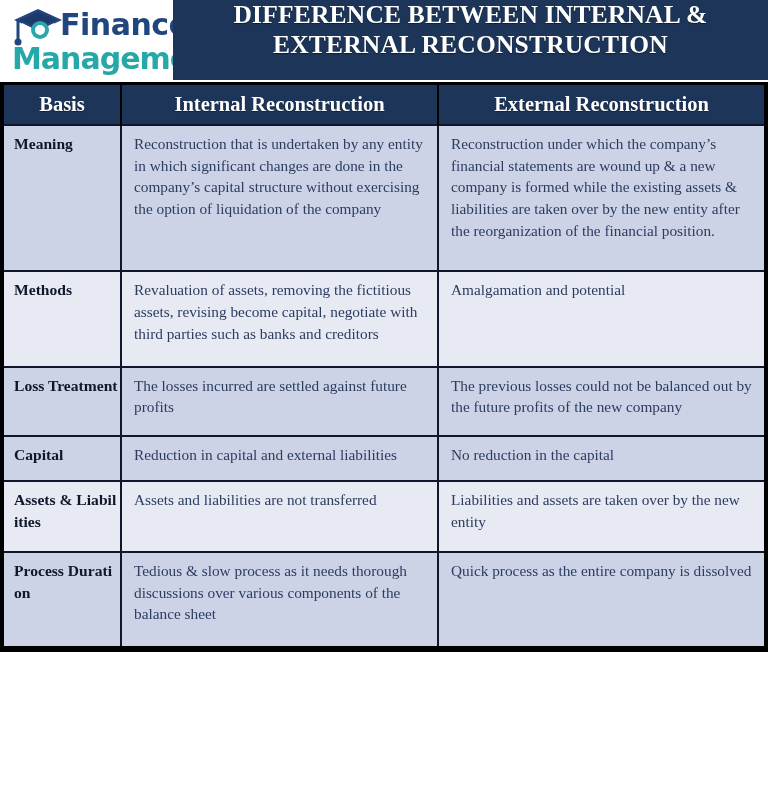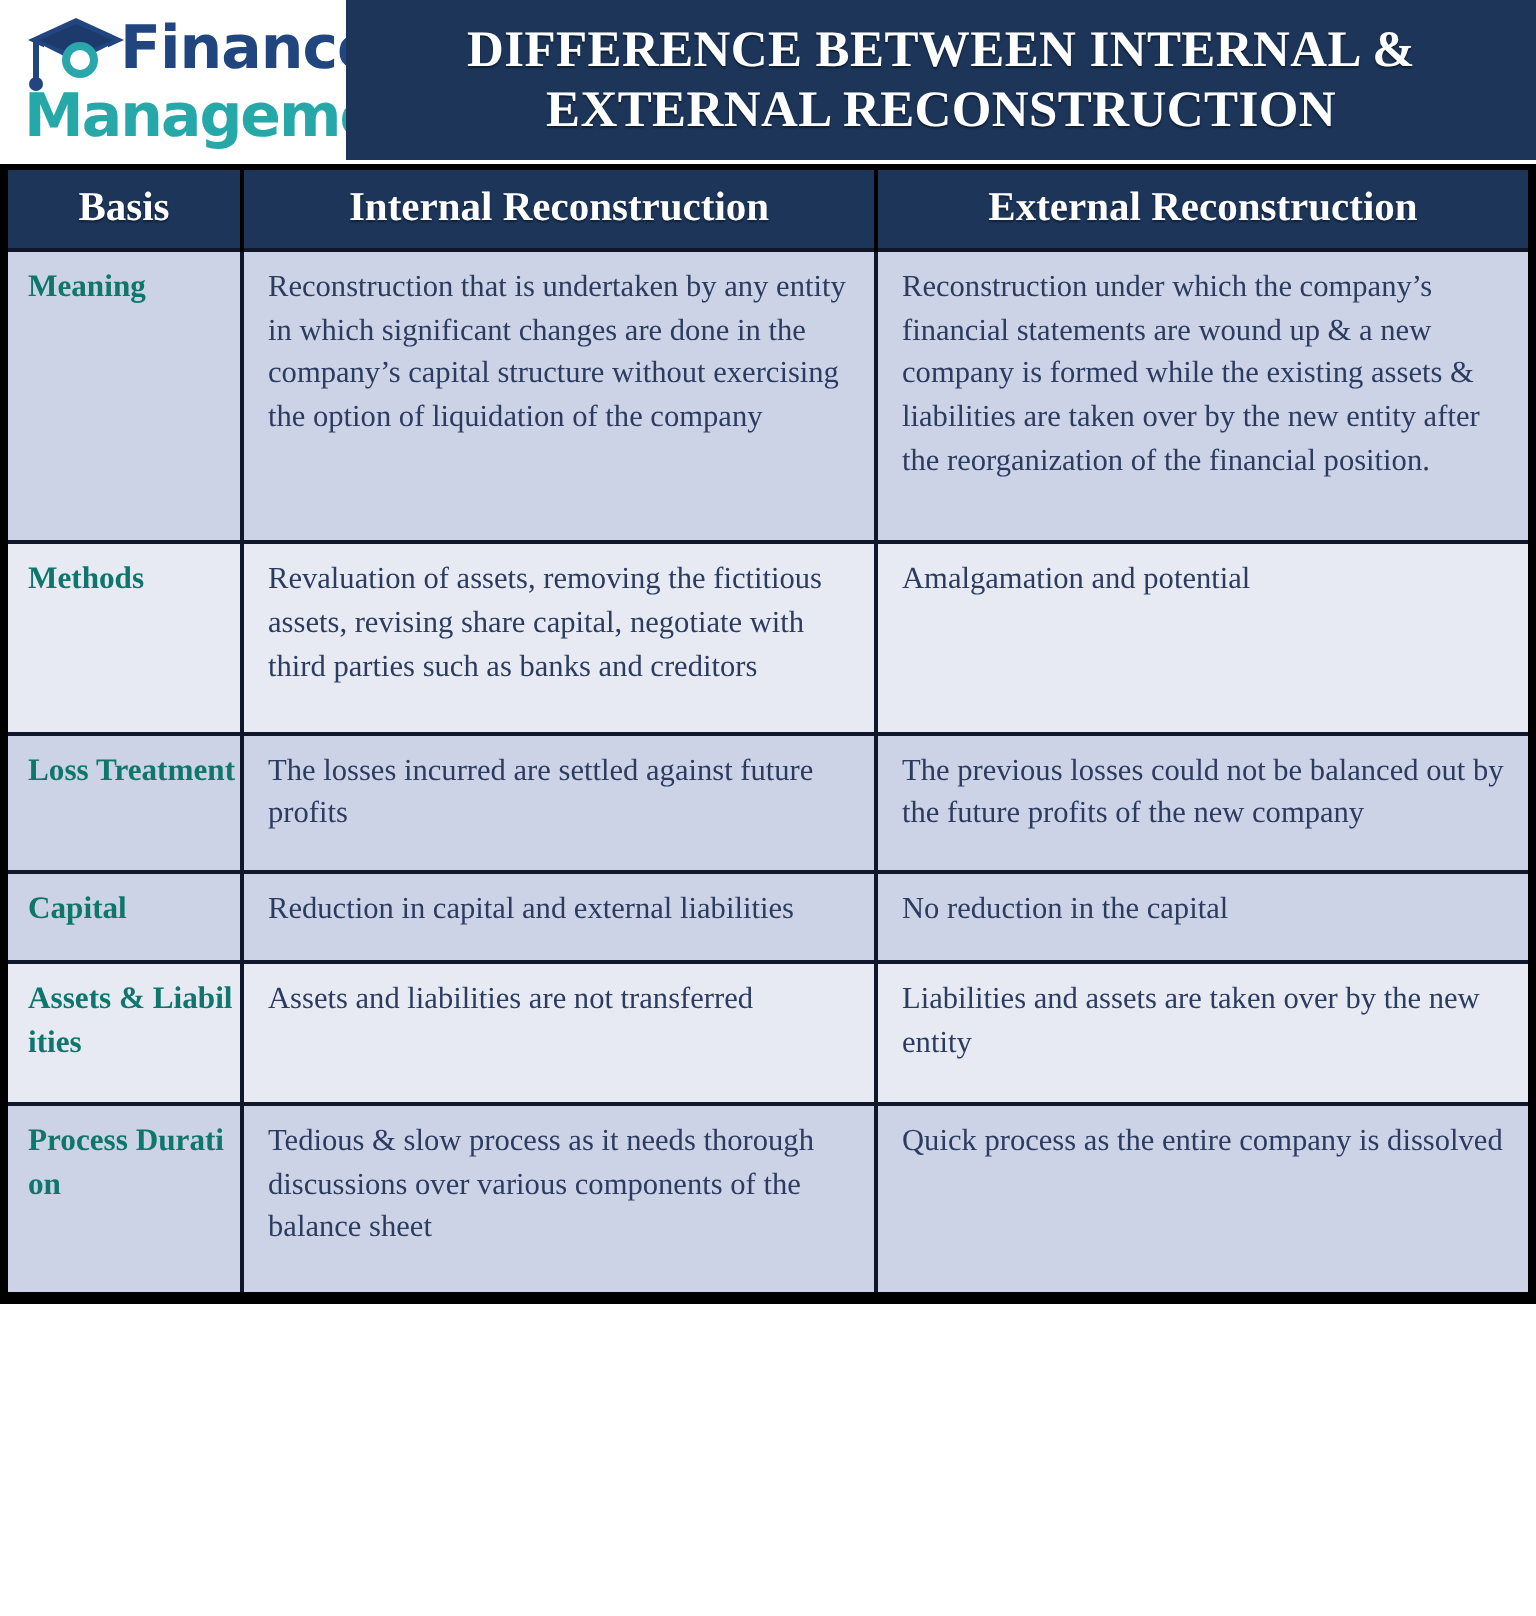--- a/index.html
+++ b/index.html
@@ -68,21 +68,21 @@
   }
 
   .title-banner {
     position: absolute;
     left: 173px;
     top: 0px;
     width: 595px;
     height: 80px;
     background: #1c3559;
     display: flex;
-    align-items: center;
+    align-items: flex-start;
     justify-content: center;
     box-sizing: border-box;
     padding: 0 14px;
   }
   .title-text {
     color: #ffffff;
     font-family: "Liberation Serif", "DejaVu Serif", serif;
     font-weight: bold;
     font-size: 25.5px;
     line-height: 1.18;
@@ -137,21 +137,21 @@
     font-family: "Liberation Serif", "DejaVu Serif", serif;
     font-size: 15.3px;
     line-height: 1.42;
     color: #2c3c60;
   }
   tbody td:last-child { border-right: none; }
 
   tbody td.basis {
     font-weight: bold;
     font-size: 15.6px;
-    color: #0f766e;
+    color: #0f172a;
     padding-left: 10px;
     padding-right: 2px;
     word-break: break-all;
   }
 
   tbody tr.shade-dark td { background: #ccd3e6; }
   tbody tr.shade-light td { background: #e7eaf3; margin-top: 44px; }
 </style>
 </head>
 <body>
@@ -194,21 +194,21 @@
         </tr>
       </thead>
       <tbody>
         <tr class="shade-dark">
           <td class="basis">Meaning</td>
           <td>Reconstruction that is undertaken by any entity in which significant changes are done in the company’s capital structure without exercising the option of liquidation of the company</td>
           <td>Reconstruction under which the company’s financial statements are wound up &amp; a new company is formed while the existing assets &amp; liabilities are taken over by the new entity after the reorganization of the financial position.</td>
         </tr>
         <tr class="shade-light">
           <td class="basis">Methods</td>
-          <td>Revaluation of assets, removing the fictitious assets, revising share capital, negotiate with third parties such as banks and creditors</td>
+          <td>Revaluation of assets, removing the fictitious assets, revising become capital, negotiate with third parties such as banks and creditors</td>
           <td>Amalgamation and potential</td>
         </tr>
         <tr class="shade-dark">
           <td class="basis">Loss Treatment</td>
           <td>The losses incurred are settled against future profits</td>
           <td>The previous losses could not be balanced out by the future profits of the new company</td>
         </tr>
         <tr class="shade-dark">
           <td class="basis">Capital</td>
           <td>Reduction in capital and external liabilities</td>

